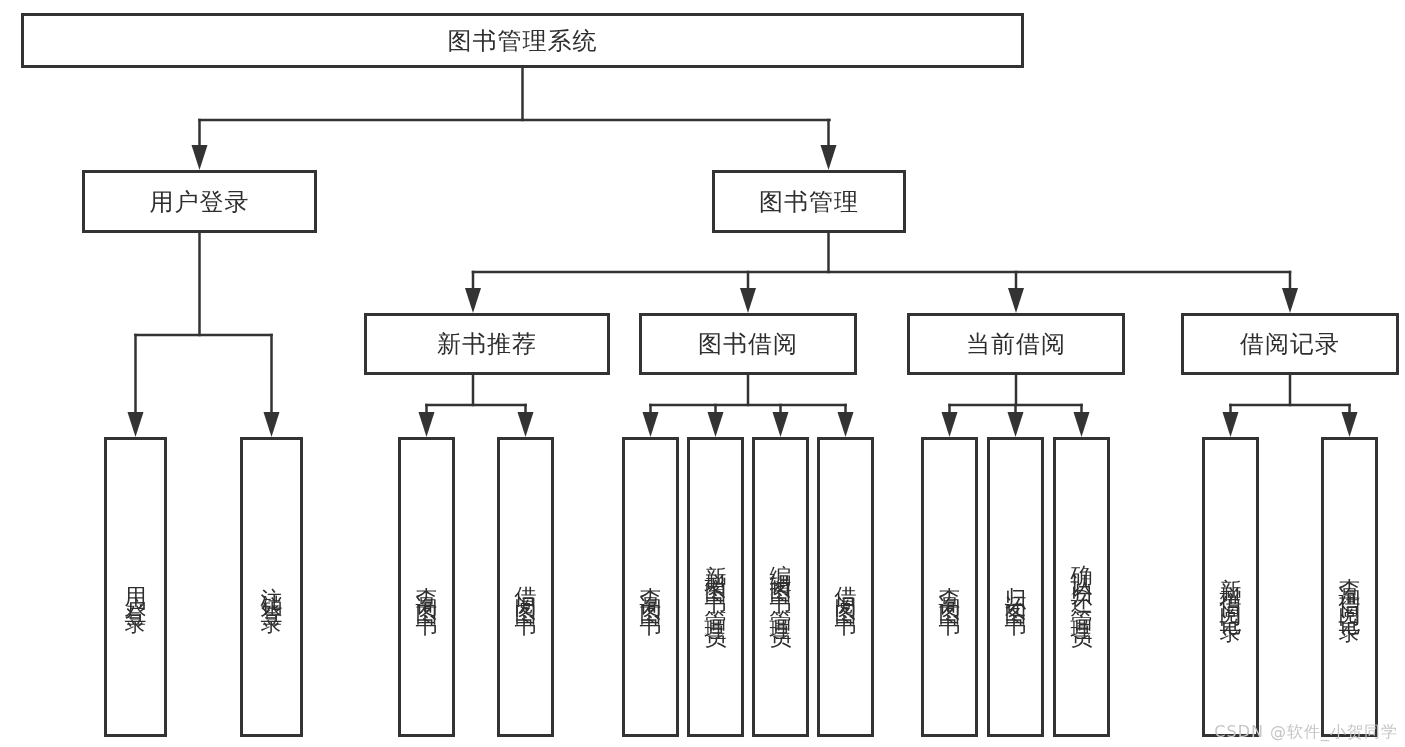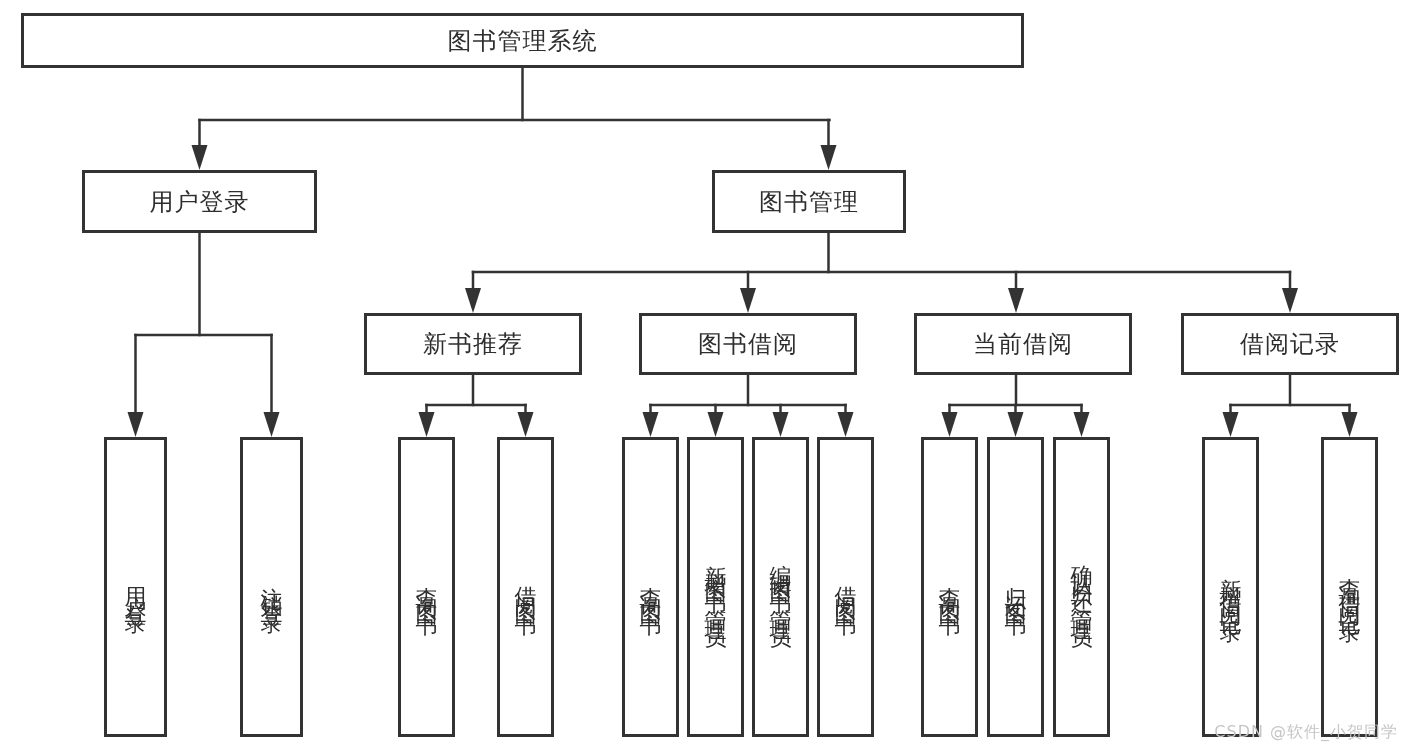--- a/index.html
+++ b/index.html
@@ -145,23 +145,23 @@
       <polygon points="1222.5,412 1238.5,412 1230.5,437"></polygon>
       <polygon points="1341.5,412 1357.5,412 1349.5,437"></polygon>
     </g>
   </svg>
 
   <div class="hnode" style="left:21px; top:13px; width:1003px; height:55px;">图书管理系统</div>
 
   <div class="hnode" style="left:82px; top:170px; width:235px; height:63px;">用户登录</div>
   <div class="hnode" style="left:712px; top:170px; width:194px; height:63px;">图书管理</div>
 
-  <div class="hnode" style="left:364px; top:313px; width:218px; height:62px;">新书推荐</div>
+  <div class="hnode" style="left:364px; top:313px; width:246px; height:62px;">新书推荐</div>
   <div class="hnode" style="left:639px; top:313px; width:218px; height:62px;">图书借阅</div>
-  <div class="hnode" style="left:907px; top:313px; width:218px; height:62px;margin-left:7px;">当前借阅</div>
+  <div class="hnode" style="left:907px; top:313px; width:218px; height:62px;">当前借阅</div>
   <div class="hnode" style="left:1181px; top:313px; width:218px; height:62px;">借阅记录</div>
 
   <div class="vnode" style="left:104px; width:63px;">
     <span class="vtext">用户登录</span>
   </div>
   <div class="vnode" style="left:240px; width:63px;">
     <span class="vtext">注销登录</span>
   </div>
 
   <div class="vnode" style="left:398px; width:57px;">

